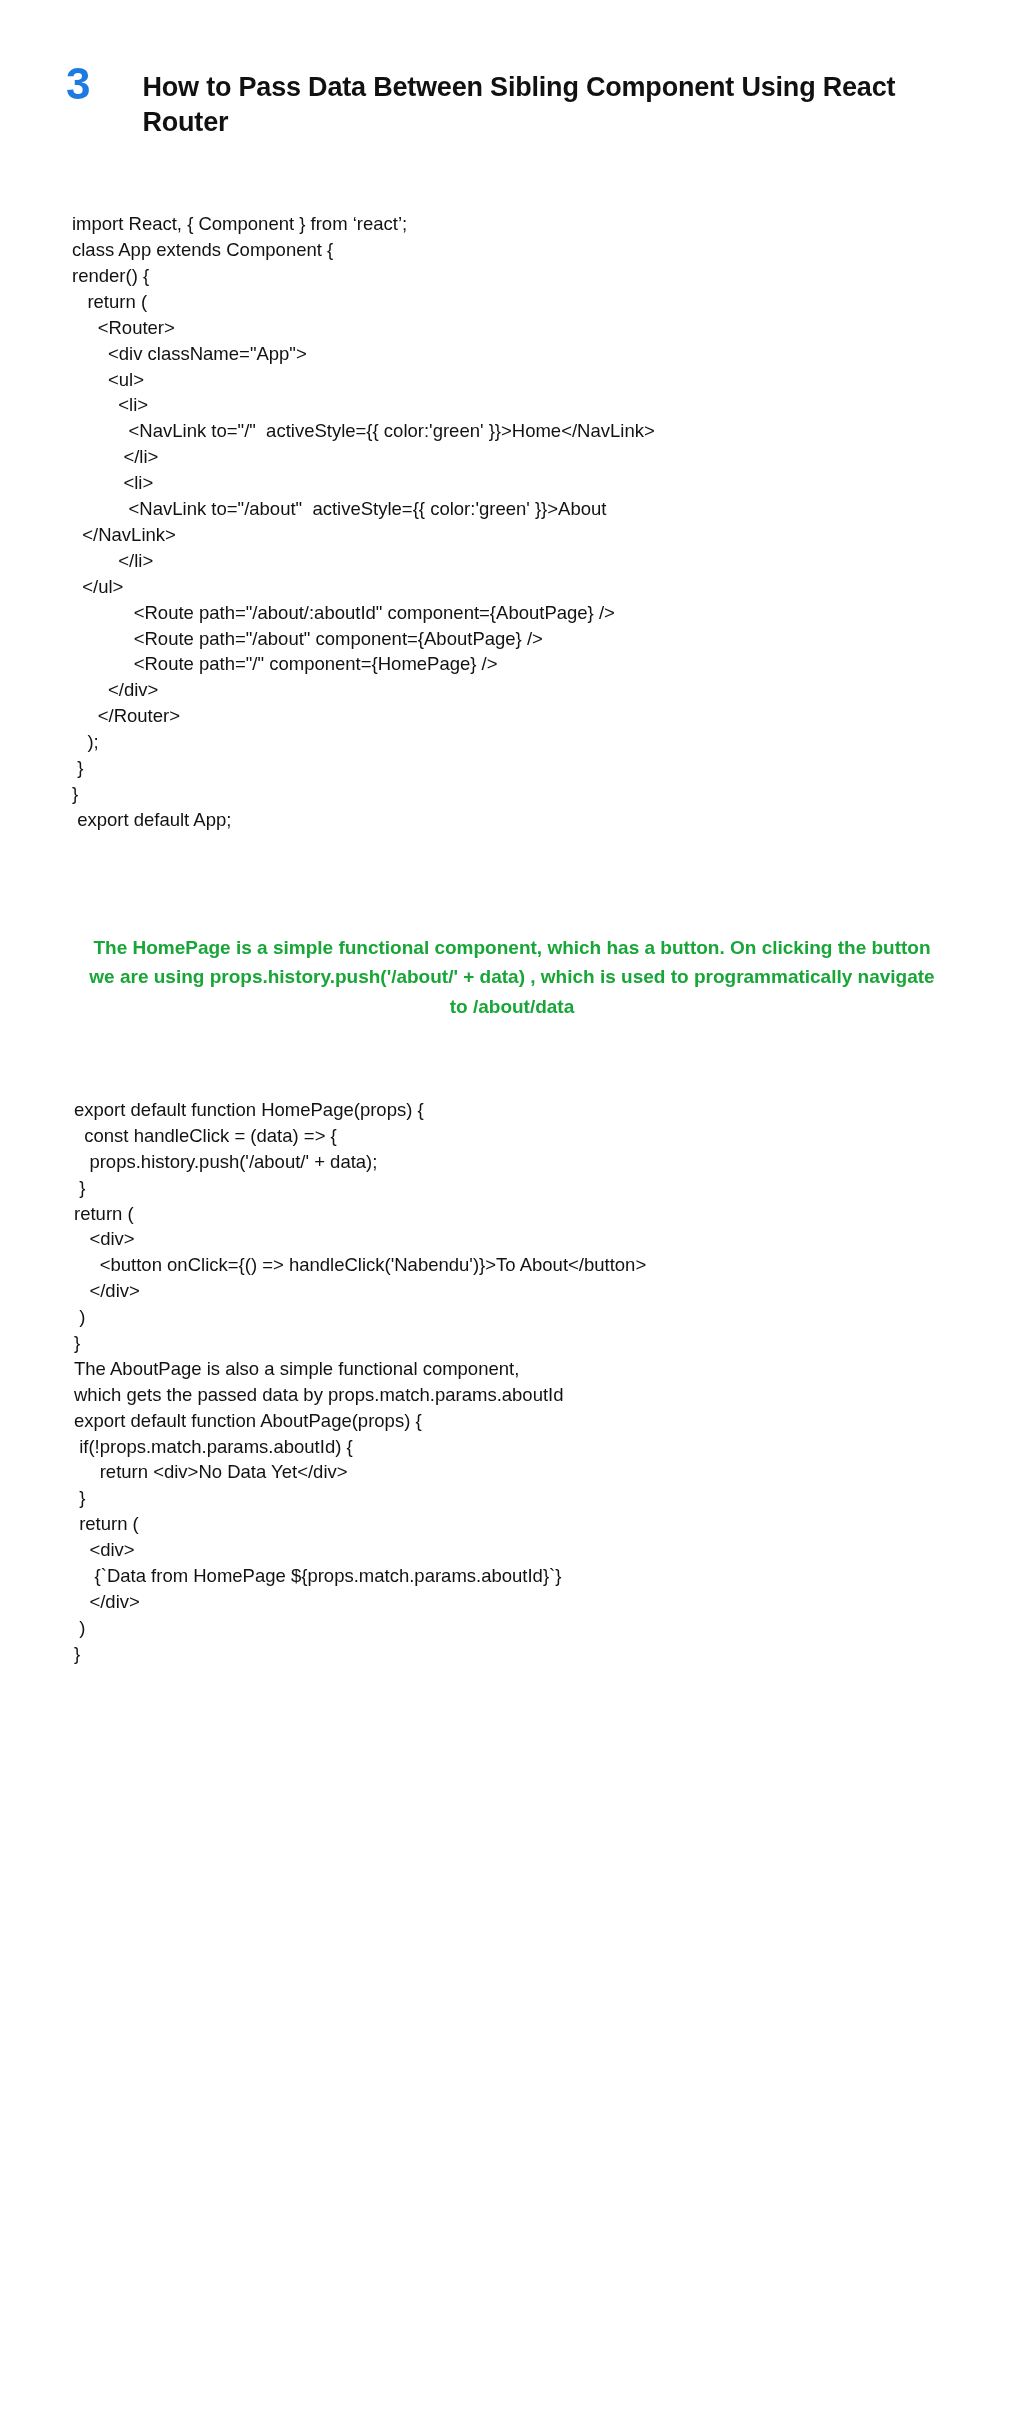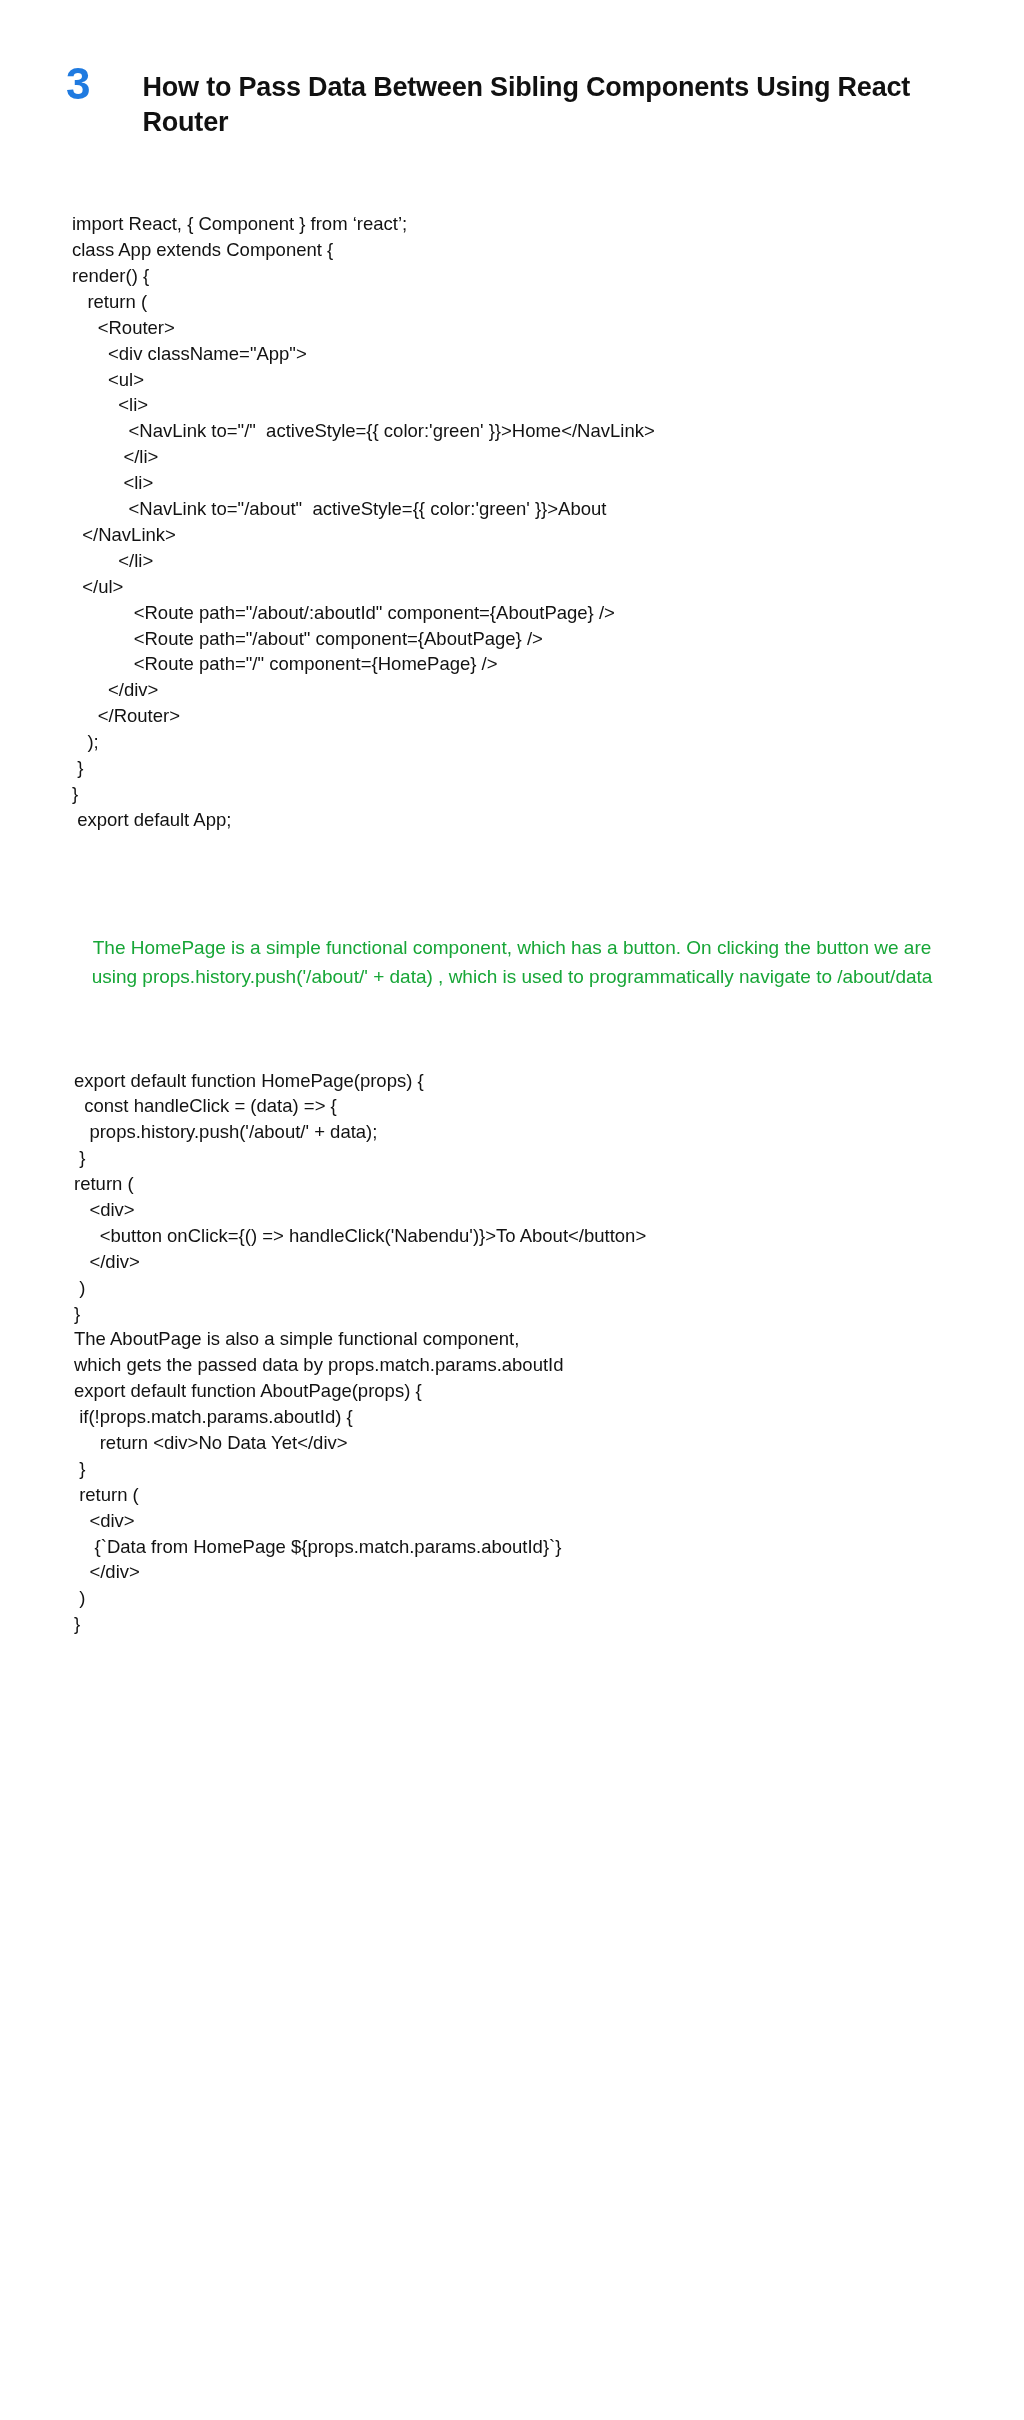--- a/index.html
+++ b/index.html
@@ -67,36 +67,36 @@
     padding-right: 30px;
   }
 
   
   .note {
     margin-top: 100px;
     padding: 0 88px;
     text-align: center;
     color: #17a637;
     font-size: 19px;
-    font-weight: 400;
+    font-weight: 700;
     line-height: 1.55;
   }
 
   .gap-after-note { height: 66px; }
 
   .bottom-pad { height: 60px; }
 </style>
 </head>
 <body>
 
 <div class="page">
 
   <div class="header">
     <div class="header-number">3</div>
-    <h1 class="header-title">How to Pass Data Between Sibling Components Using React Router</h1>
+    <h1 class="header-title">How to Pass Data Between Sibling Component Using React Router</h1>
   </div>
 
   <pre class="code-block block-one">import React, { Component } from ‘react’;
 class App extends Component {
 render() {
    return (
      &lt;Router&gt;
        &lt;div className="App"&gt;
        &lt;ul&gt;
          &lt;li&gt;

